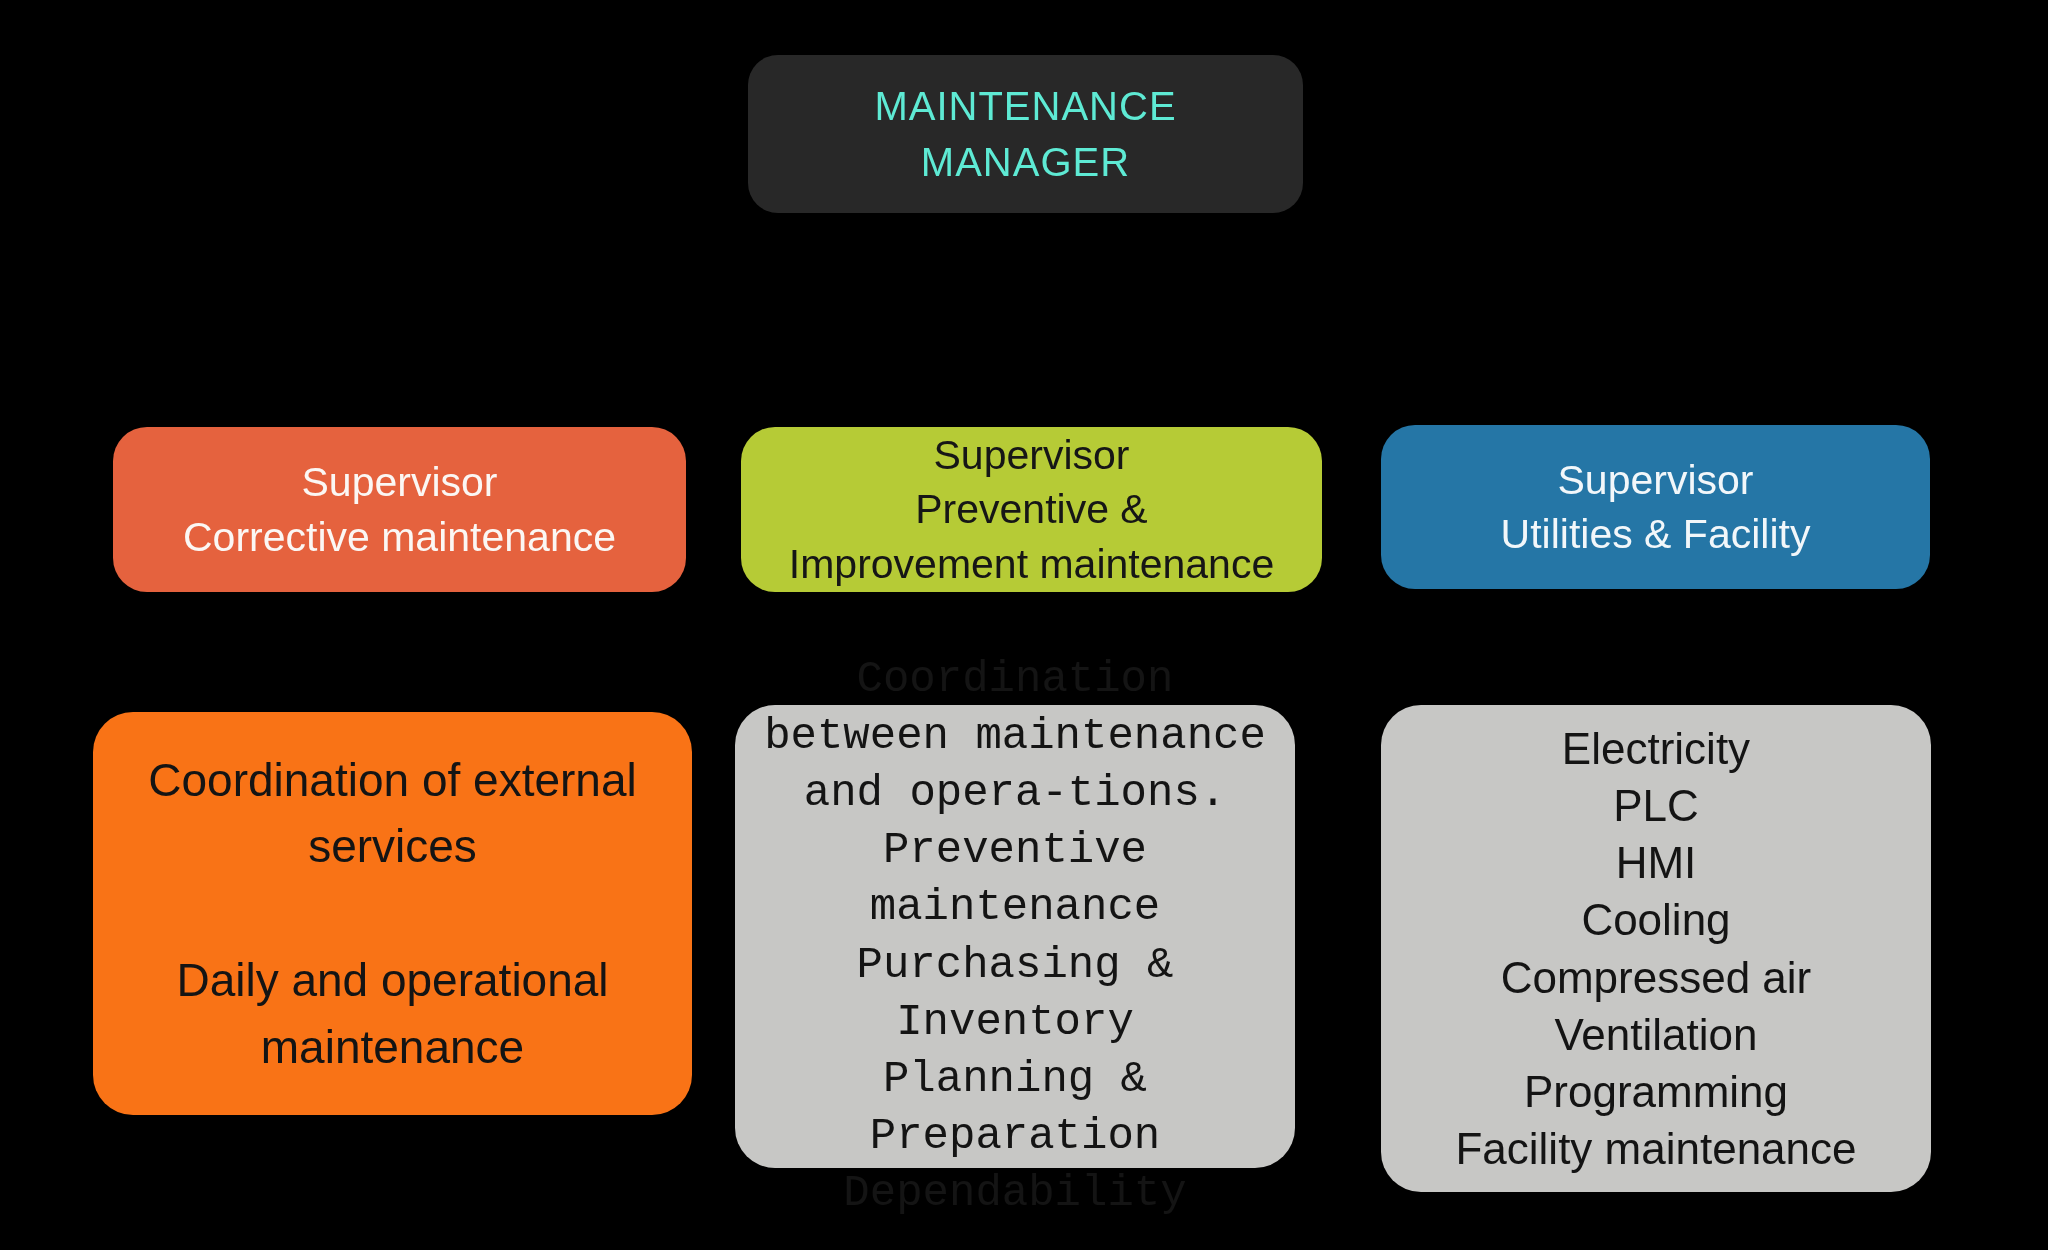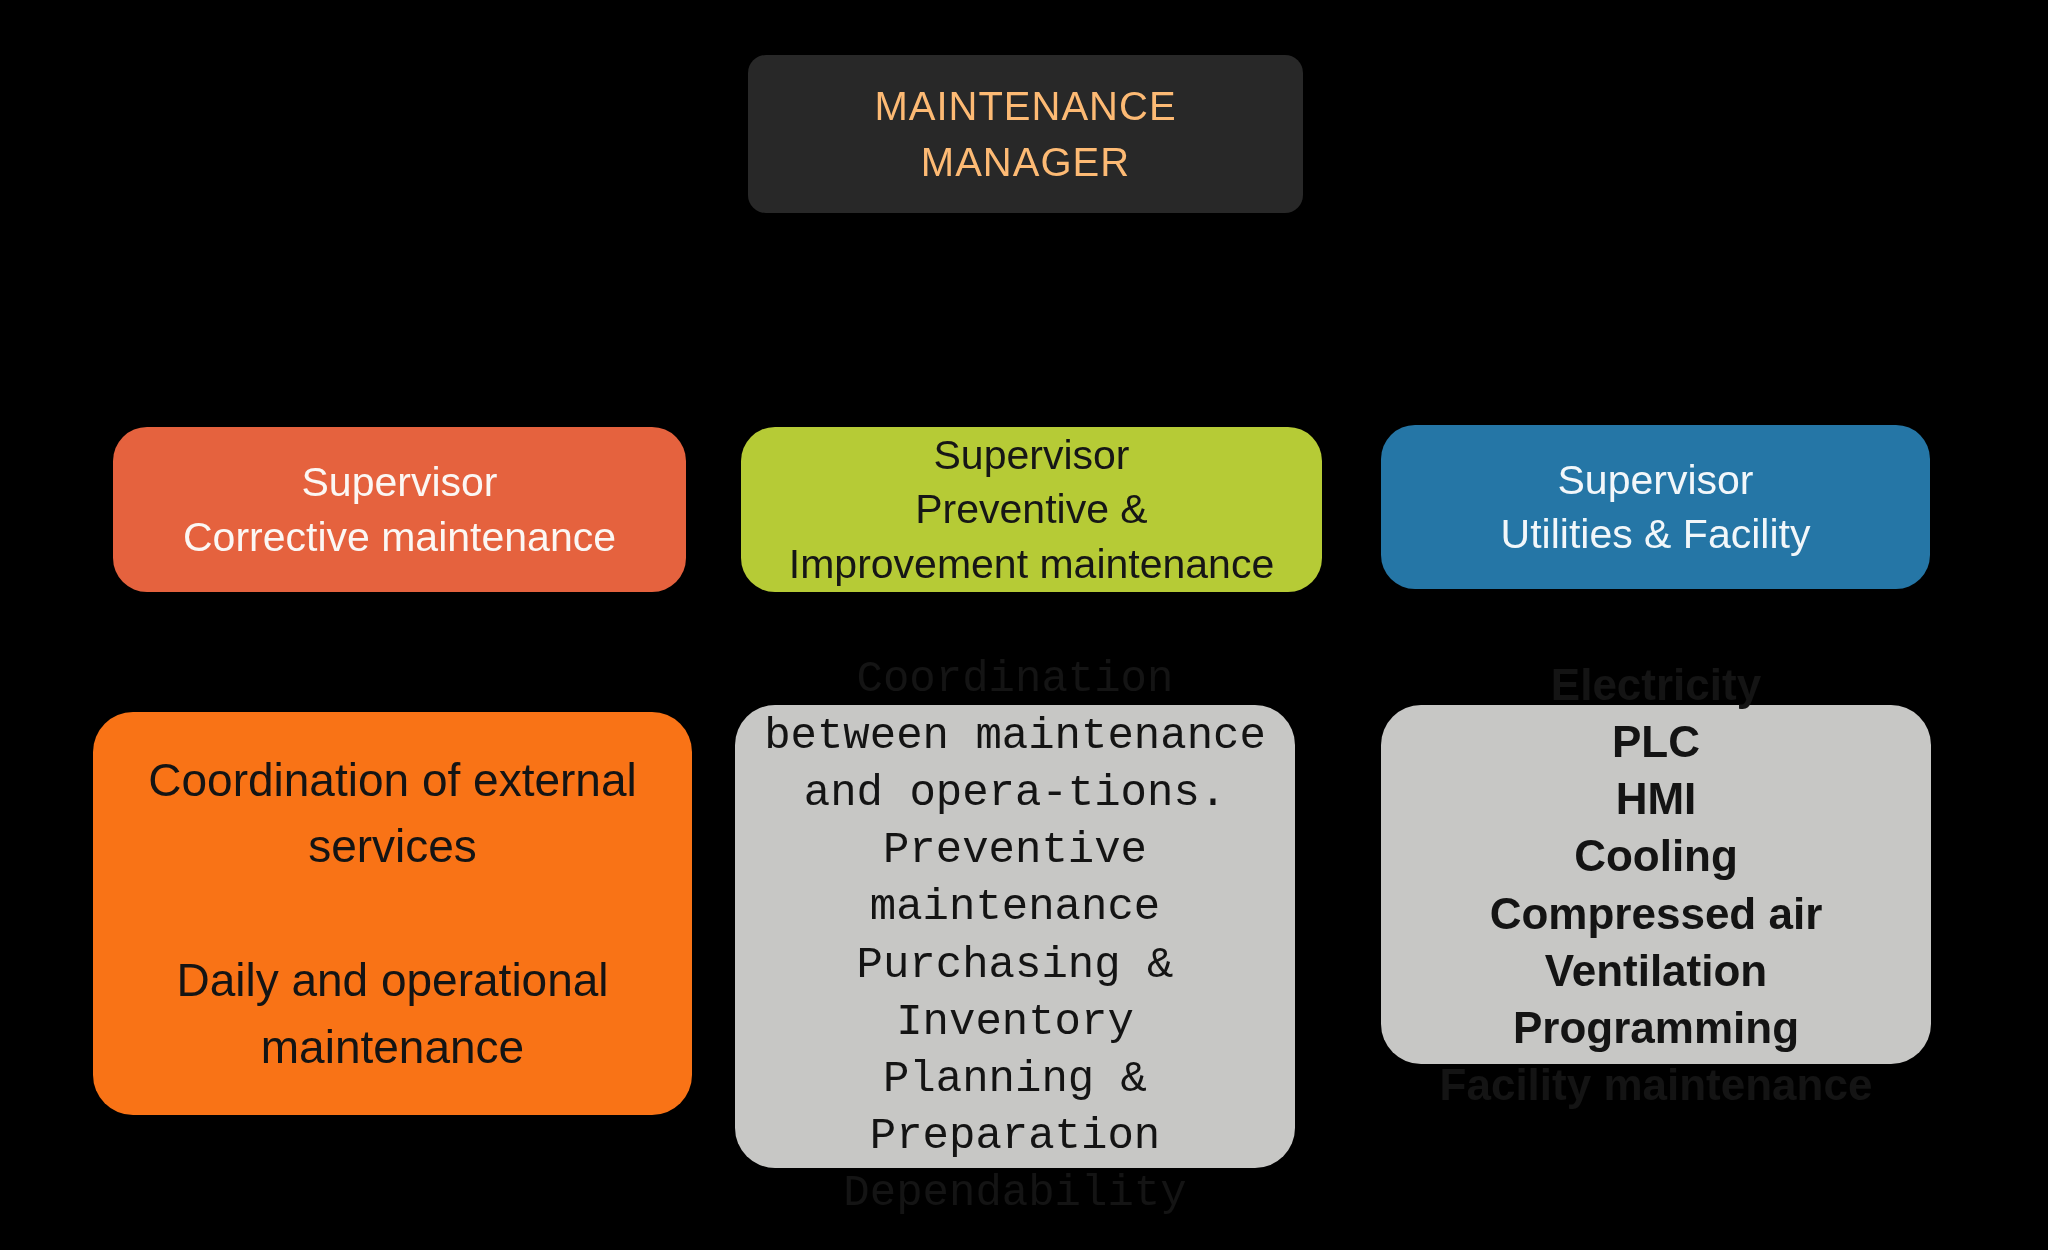--- a/index.html
+++ b/index.html
@@ -52,30 +52,30 @@
     left: 93px; top: 712px; width: 599px; height: 403px;
     font-size: 46px; line-height: 1.45;
   }
   .dut-2 {
     left: 735px; top: 705px; width: 560px; height: 463px;
     font-size: 44px; line-height: 1.3;
     padding: 14px 24px;
     font-family: Liberation Mono, monospace;
   }
   .dut-3 {
-    left: 1381px; top: 705px; width: 550px; height: 359px;
-    font-size: 44px; line-height: 1.3; font-weight: bold;
+    left: 1381px; top: 705px; width: 550px; height: 487px;
+    font-size: 44px; line-height: 1.3;
   }
 </style>
 </head>
 <body>
 
 <div id="stage" style="background: rgb(0, 0, 0);">
 
-  <div class="box manager" style="background: rgb(40, 40, 40); color: #fdba74; border-radius: 18px;">MAINTENANCE
+  <div class="box manager" style="background: rgb(40, 40, 40); color: #5eead4;">MAINTENANCE
 MANAGER</div>
 
   <div class="box supervisor sup-1" style="background: rgb(229, 98, 62); color: rgb(251, 247, 244);">Supervisor
 Corrective maintenance</div>
 
   <div class="box supervisor sup-2" style="background: rgb(182, 203, 54); color: rgb(22, 22, 22);">Supervisor
 Preventive &amp;
 Improvement maintenance</div>
 
   <div class="box supervisor sup-3" style="background: rgb(37, 118, 166); color: rgb(242, 247, 250);">Supervisor

